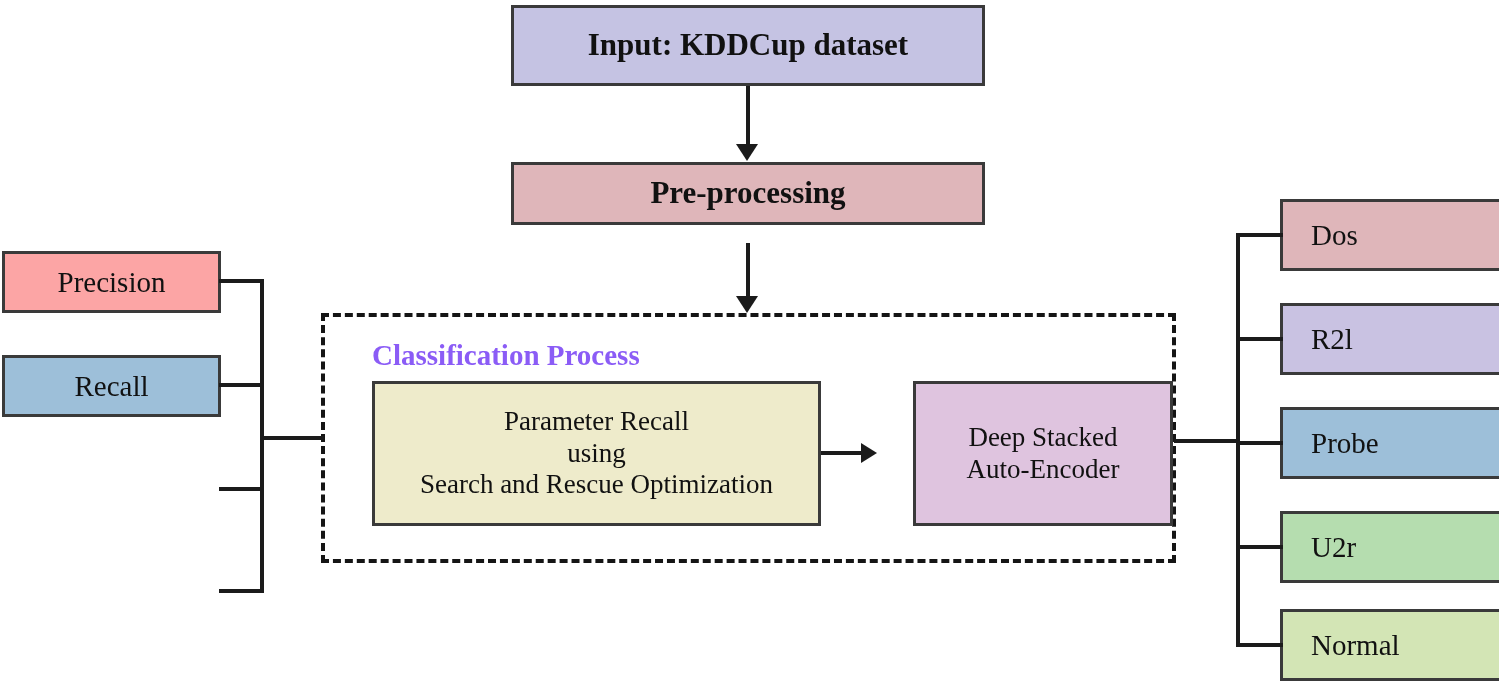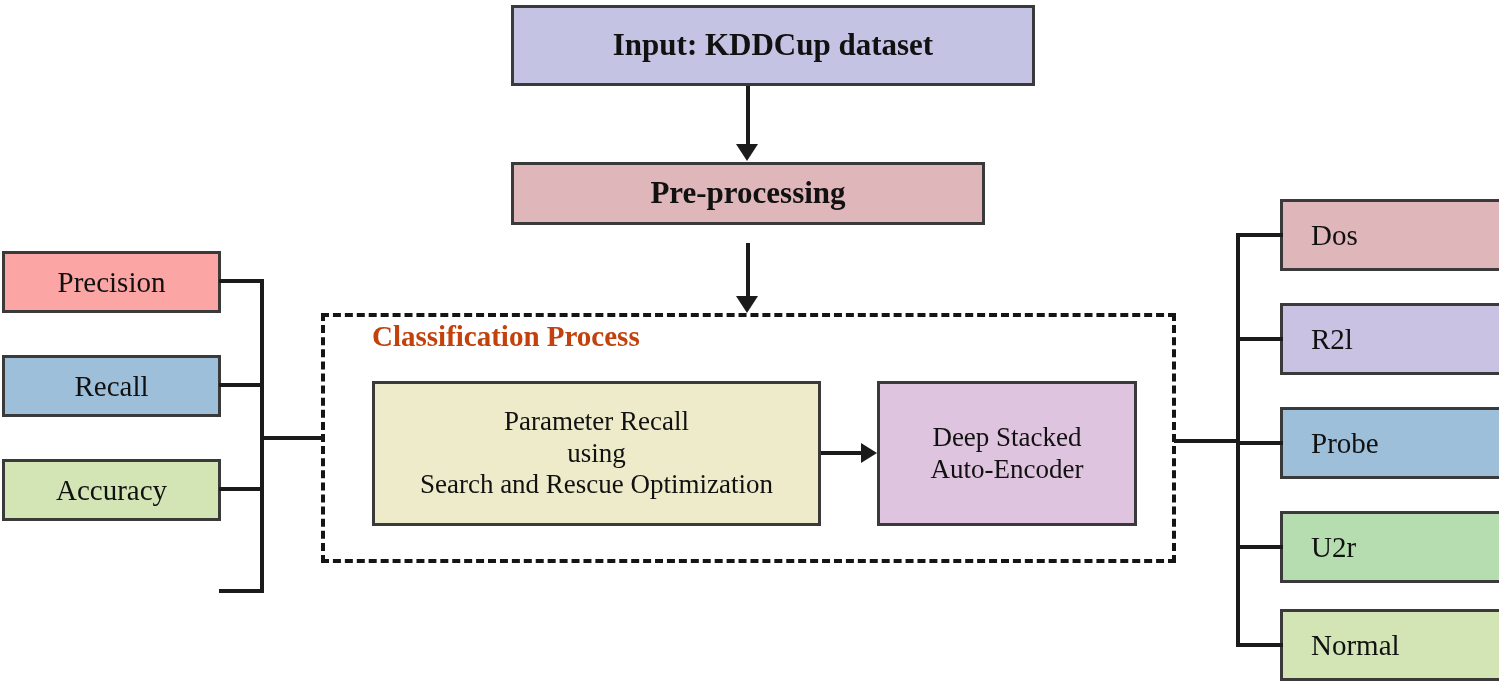--- a/index.html
+++ b/index.html
@@ -25,41 +25,41 @@
     text-align: center;
     color: #111111;
     line-height: 1.18;
     white-space: pre-line;
   }
   .bold {
     font-weight: bold;
   }
   
   #input-box {
-    left: 511px; top: 5px; width: 524px; height: 81px;
+    left: 511px; top: 5px; width: 474px; height: 81px;
     font-size: 31px;
   }
   #preprocess-box {
     left: 511px; top: 162px; width: 474px; height: 63px;
     font-size: 31px;
   }
   
   #classification-box {
     position: absolute;
     left: 321px; top: 313px; width: 855px; height: 250px;
     box-sizing: border-box;
     border: 4px dashed #151515;
     background: transparent;
   }
   #classification-title {
     position: absolute;
-    left: 372px; top: 320px;
+    left: 372px; top: 339px;
     font-size: 29px;
     font-weight: bold;
-    color: #c2410c;
+    color: #8b5cf6;
     white-space: nowrap;
   }
   #tuning-box {
     left: 372px; top: 381px; width: 449px; height: 145px;
     font-size: 27px;
   }
   #dsae-box {
     left: 877px; top: 381px; width: 260px; height: 145px;
     font-size: 27px;
   }
@@ -120,26 +120,25 @@
   <div id="classification-box"></div>
   <div id="classification-title">Classification Process</div>
 
   <div class="box" id="tuning-box" style="background-color: rgb(238, 235, 203);">Parameter Recall
 using
 Search and Rescue Optimization</div>
 
   <div class="line-h" style="left:821px; top:451px; width:42px;"></div>
   <div class="arrow-right" style="left:861px; top:443px;"></div>
 
-  <div class="box" id="dsae-box" style="background-color: rgb(223, 196, 223);">Deep Stacked
+  <div class="box" id="dsae-box" style="background-color: rgb(223, 196, 223); margin-left: 36px;">Deep Stacked
 Auto-Encoder</div>
 
   <div class="box metric-box" style="top: 251px; background-color: #fca5a5;">Precision</div>
   <div class="box metric-box" style="top: 355px; background-color: rgb(157, 191, 217); text-align: center;">Recall</div>
-  <div class="box metric-box" style="top: 459px; background-color: rgb(211, 229, 181);">Accuracy</div>
 
   <div class="line-h" style="left:219px; top:279px; width:45px;"></div>
   <div class="line-h" style="left:219px; top:383px; width:45px;"></div>
   <div class="line-h" style="left:219px; top:487px; width:45px;"></div>
   <div class="line-h" style="left:219px; top:589px; width:45px;"></div>
 
   <div class="line-v" style="left:260px; top:279px; height:314px;"></div>
 
   <div class="line-h" style="left:260px; top:436px; width:64px;"></div>
 

